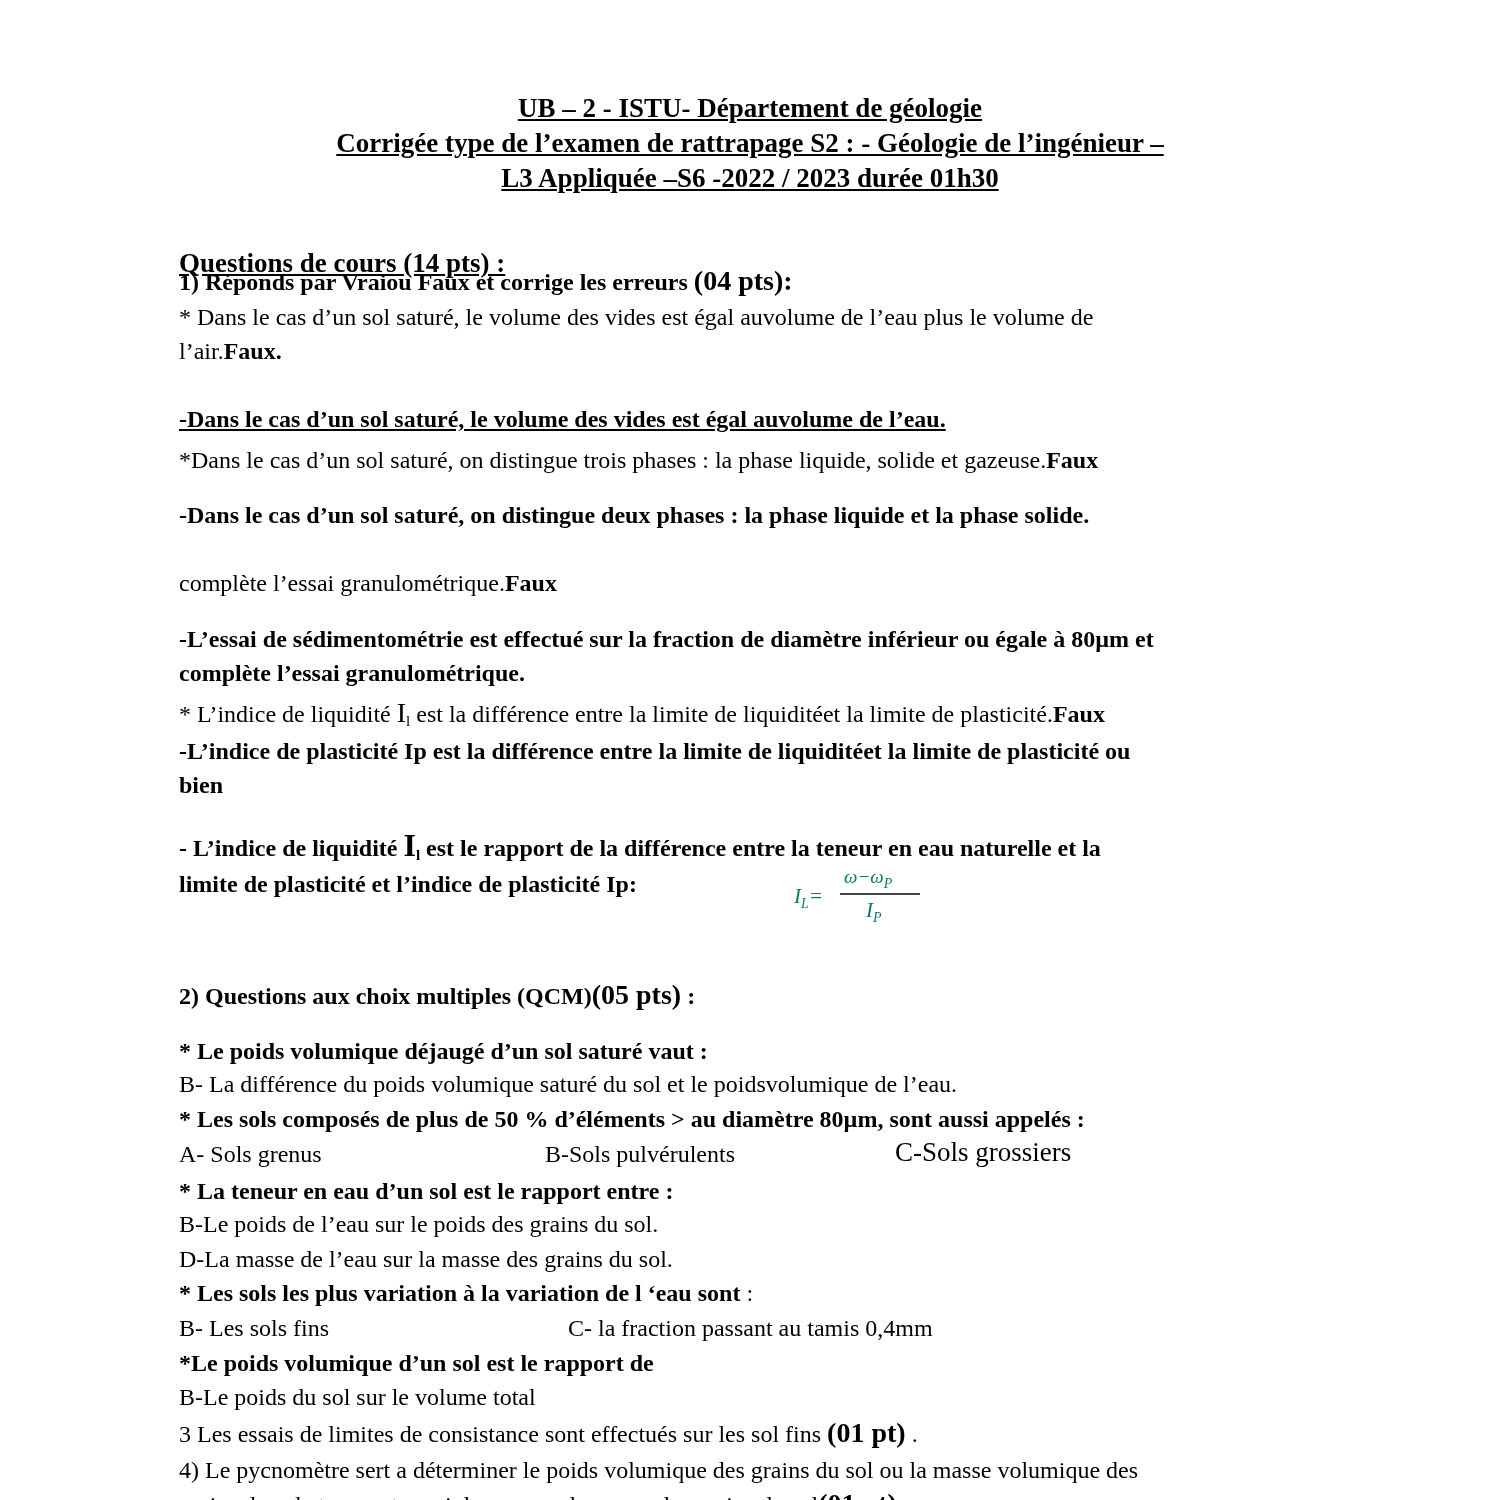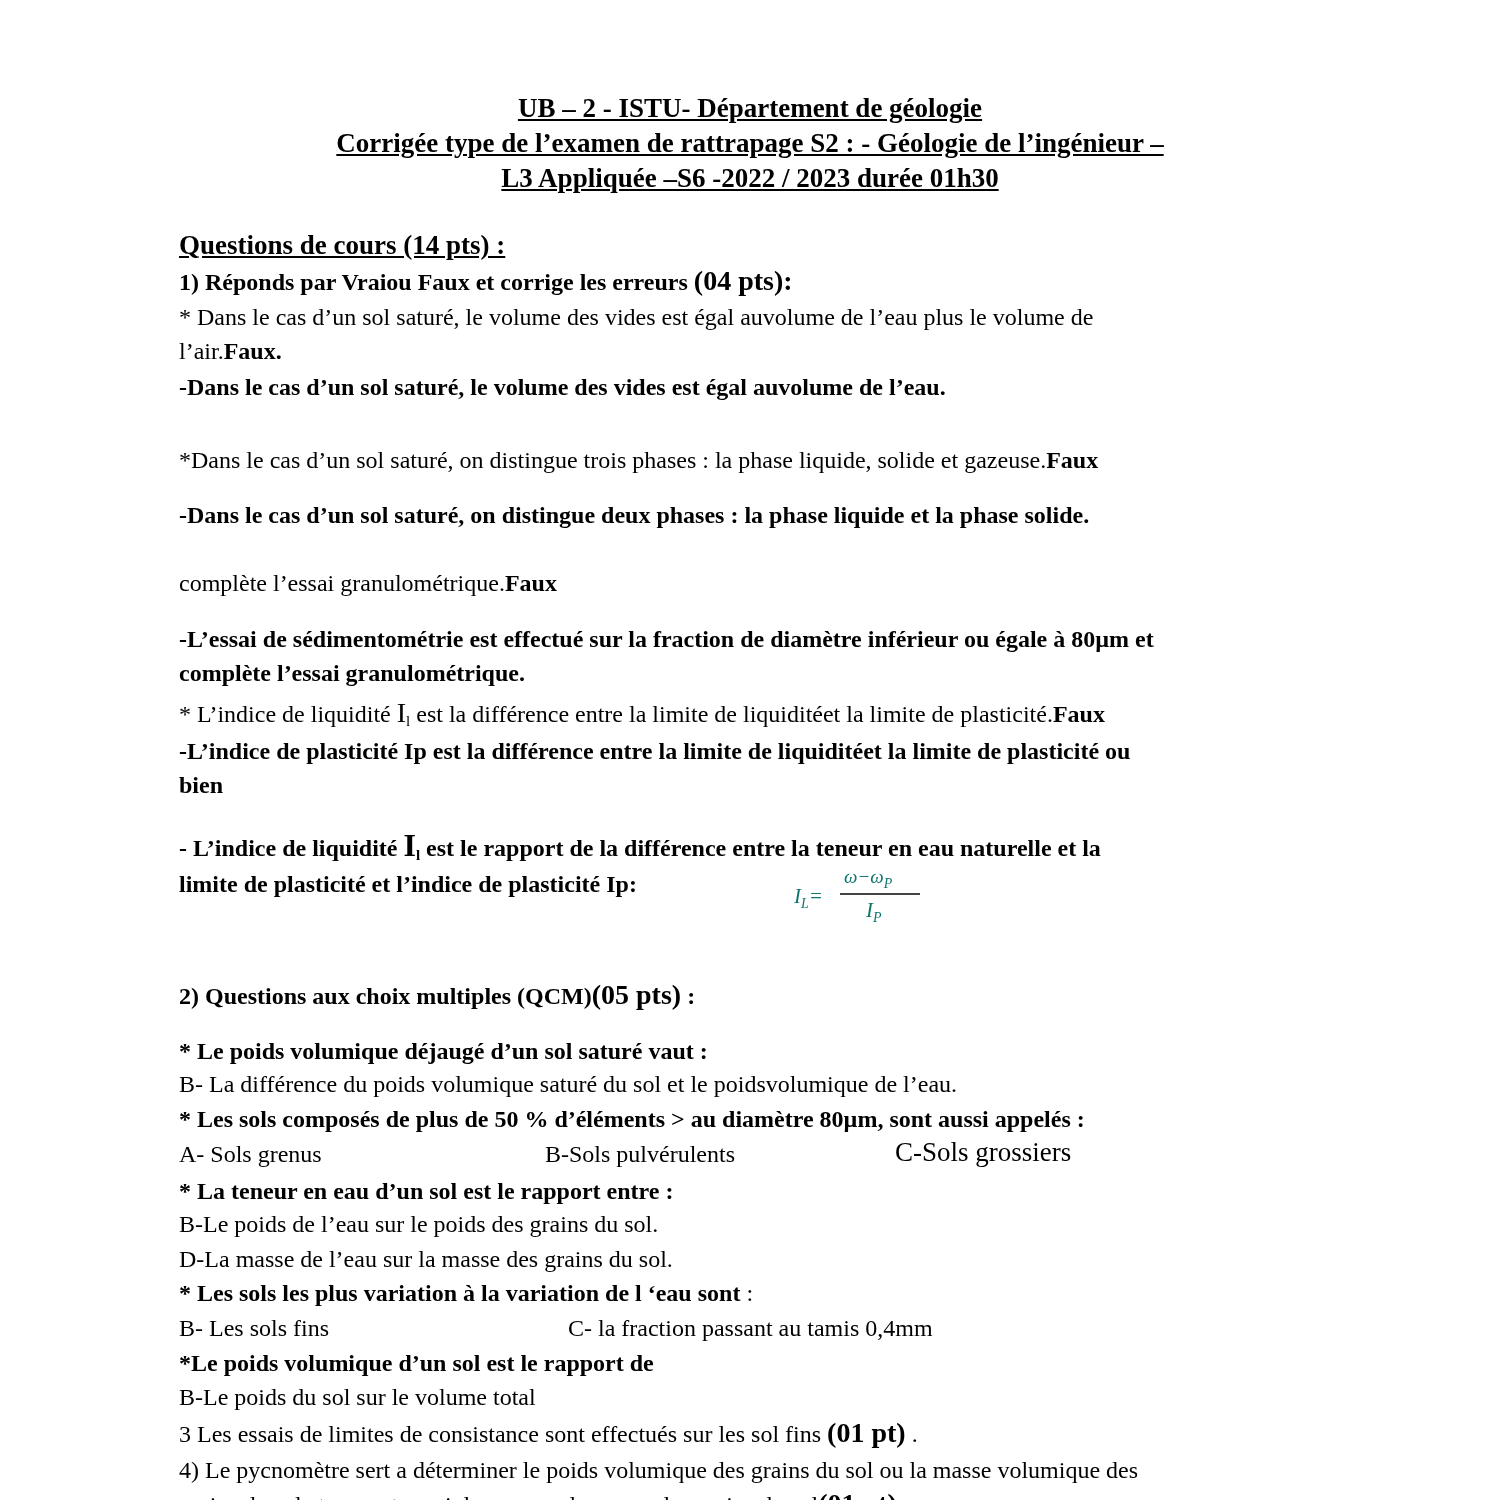--- a/index.html
+++ b/index.html
@@ -22,28 +22,28 @@
 </style>
 </head>
 <body>
 
 <div class="page">
 
   <div class="title" style="top:91px;">UB – 2 -  ISTU- Département de géologie</div>
   <div class="title" style="top:126px;">Corrigée type de l’examen de rattrapage S2 : - Géologie de l’ingénieur –</div>
   <div class="title" style="top:161px;">L3 Appliquée –S6 -2022 / 2023 durée 01h30</div>
 
-  <div class="line b u h" style="top:230px;">Questions de cours (14 pts) :</div>
+  <div class="line b u h" style="top:248px;">Questions de cours (14 pts) :</div>
 
   <div class="line b" style="top:266px;"><span>1) Réponds par Vraiou Faux et corrige les erreurs </span><span class="big">(04 pts):</span></div>
 
   <div class="line" style="top:302px;">* Dans le cas d’un sol saturé, le volume des vides est égal auvolume de l’eau plus le volume de</div>
   <div class="line" style="top:336px;"><span>l’air.</span><span class="b">Faux.</span></div>
 
-  <div class="line b" style="top:372px;">-Dans le cas d’un sol saturé, le volume des vides est égal auvolume de l’eau.</div>
+  <div class="line b" style="top:404px;text-decoration:underline;">-Dans le cas d’un sol saturé, le volume des vides est égal auvolume de l’eau.</div>
 
   <div class="line" style="top:445px;"><span>*Dans le cas d’un sol saturé, on distingue trois phases : la phase liquide, solide et gazeuse.</span><span class="b">Faux</span></div>
 
   <div class="line b" style="top:500px;">-Dans le cas d’un sol saturé, on  distingue deux  phases : la phase liquide et la phase solide.</div>
 
   <div class="line" style="top:568px;"><span>complète l’essai granulométrique.</span><span class="b">Faux</span></div>
 
   <div class="line b" style="top:624px;">-L’essai de sédimentométrie est effectué sur la fraction de diamètre  inférieur ou égale à 80µm et</div>
   <div class="line b" style="top:658px;">complète l’essai granulométrique.</div>
 

